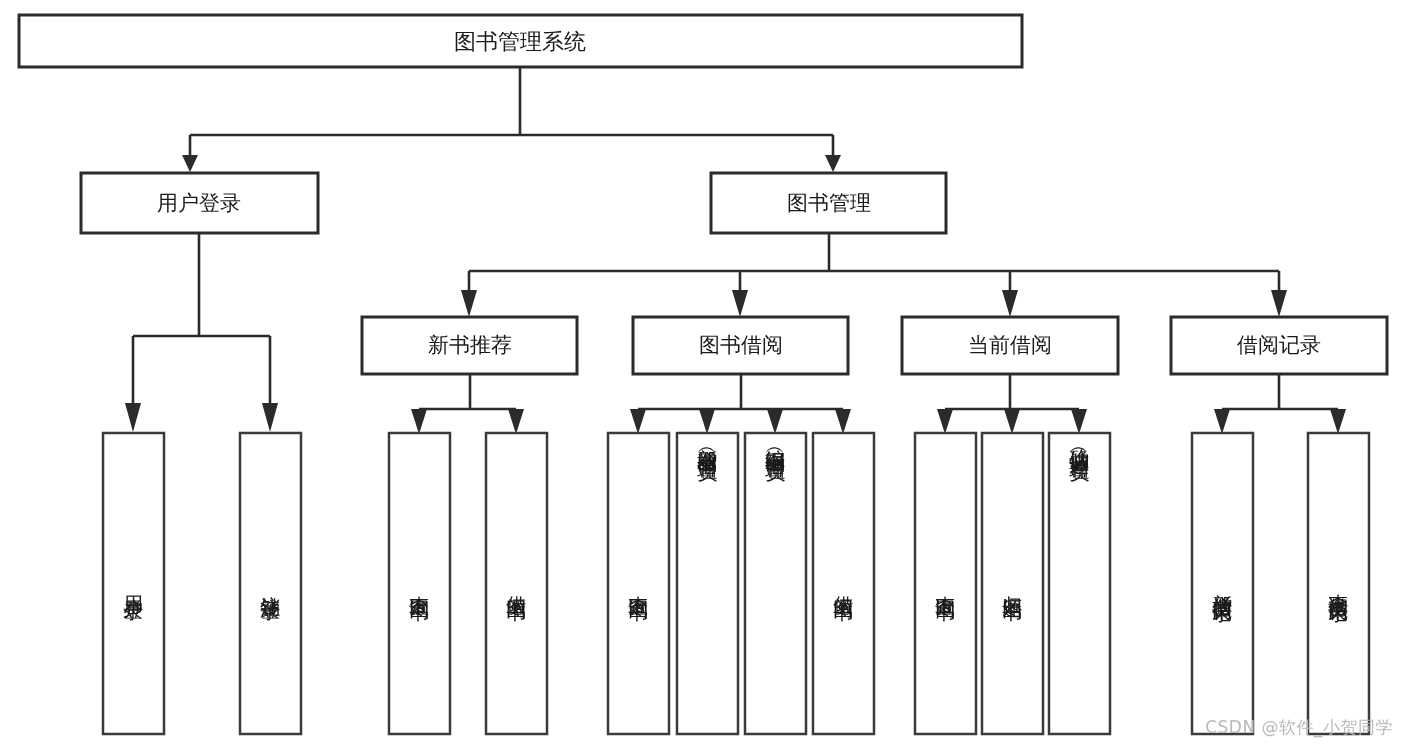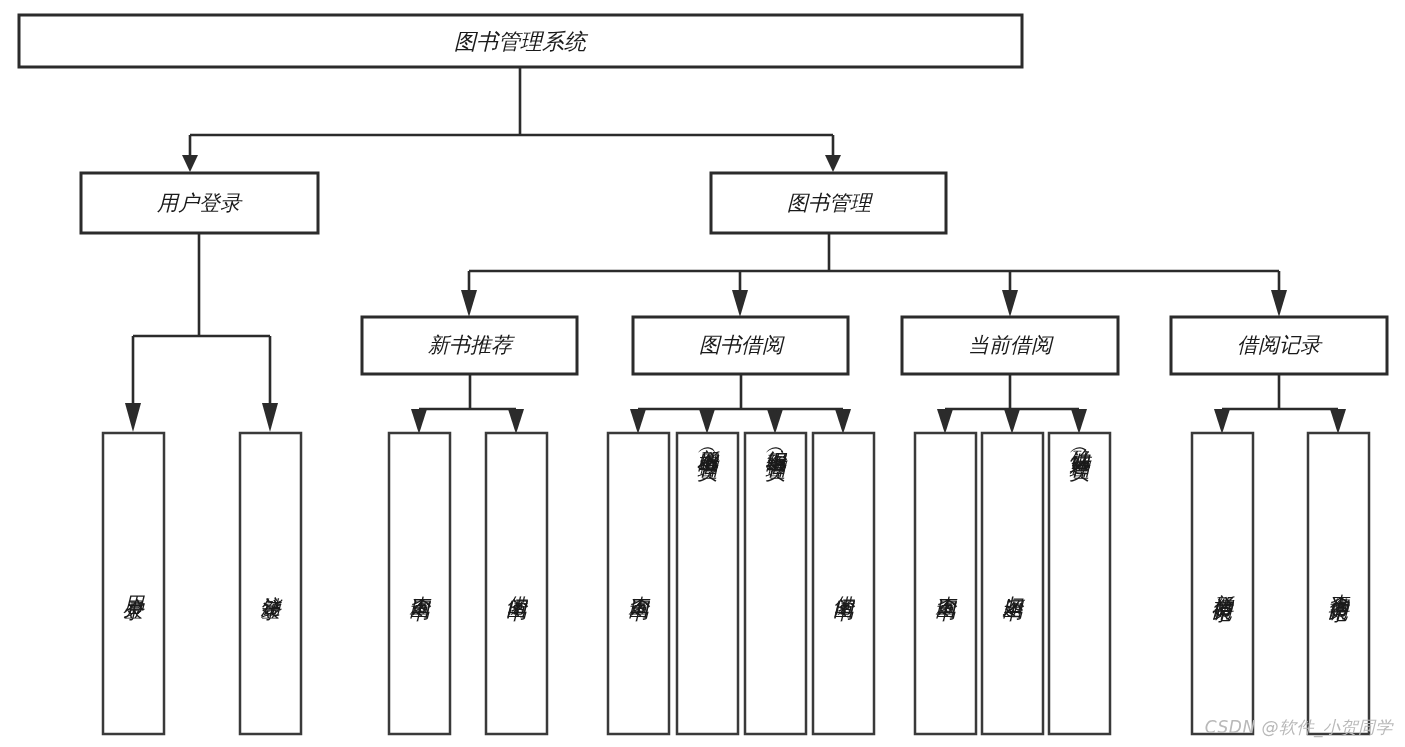--- a/index.html
+++ b/index.html
@@ -12,21 +12,20 @@
     width: 1405px;
     height: 747px;
     font-family: "Liberation Sans", "DejaVu Sans", sans-serif;
     overflow: hidden;
   }
   #diagram-root {
     position: relative;
     width: 1405px;
     height: 747px;
     background: #ffffff;
-    font-style: italic;
   }
   svg.diagram-canvas {
     position: absolute;
     left: 0;
     top: 0;
     width: 1405px;
     height: 747px;
   }
   .node-box {
     fill: #ffffff;

